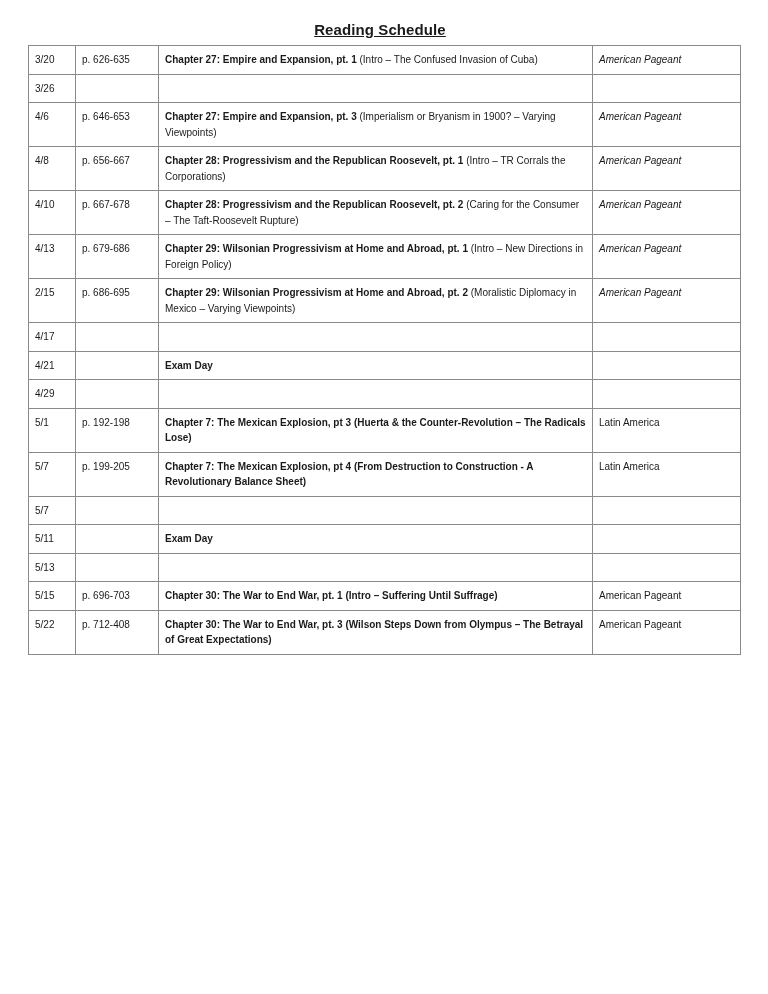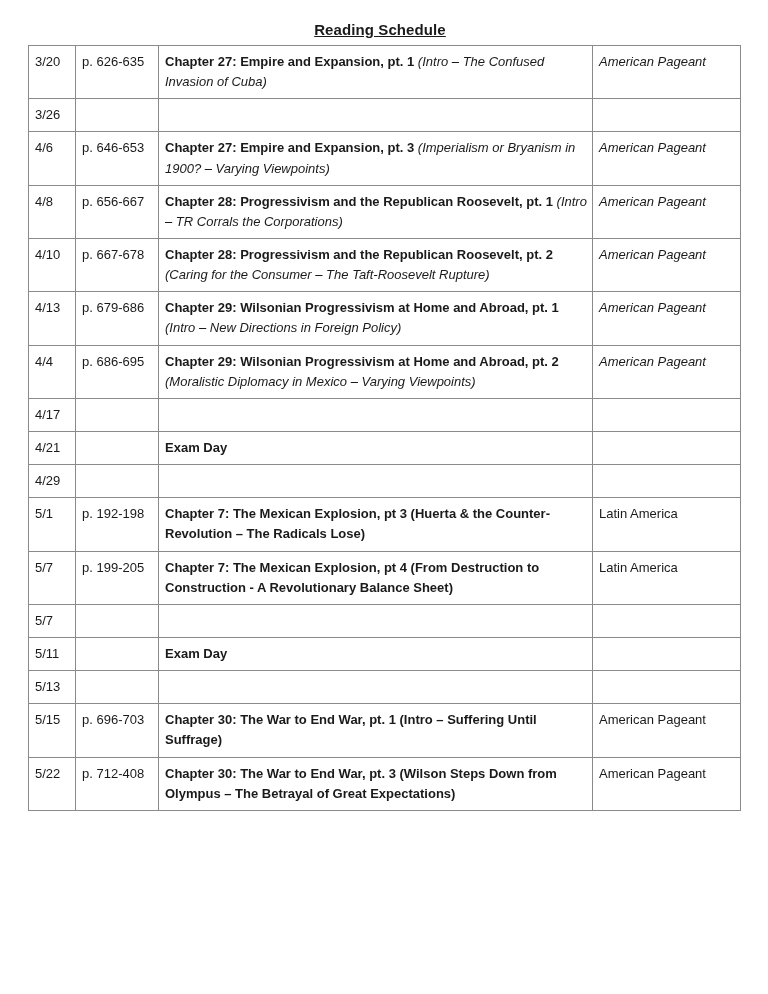--- a/index.html
+++ b/index.html
@@ -34,21 +34,21 @@
     padding: 22px 8px 8px 0;
     line-height: 1;
     color: #1a1a1a;
   }
 
   table.schedule {
     border-collapse: collapse;
     table-layout: fixed;
     width: 712px;
     margin: 0 0 0 28px;
-    font-size: 13px;
+    font-size: 10px;
   }
 
   table.schedule td {
     border: 1px solid #8a8a8a;
     padding: 6px 5px 6px 6px;
     vertical-align: top;
     line-height: 1.55;
     word-wrap: break-word;
     overflow-wrap: break-word;
   }
@@ -68,21 +68,21 @@
   td.pages-low {
     vertical-align: bottom;
   }
 
   
   .src-italic { font-style: italic; }
   .src-plain  { font-style: normal; }
 
   
   .t-bold { font-weight: bold; }
-  .t-reg  { font-weight: normal; font-style: italic; }
+  .t-reg  { font-weight: normal; }
 
   
   td.empty::after { content: "\00a0"; }
 </style>
 </head>
 <body>
 
 <div class="page">
 
   <h1 class="doc-title">Reading Schedule</h1>
@@ -125,21 +125,21 @@
           <td class="topic"><span class="t-bold">Chapter 28:  Progressivism and the Republican Roosevelt, pt. 2 </span><span class="t-reg">(Caring for the Consumer – The Taft-Roosevelt Rupture)</span></td>
           <td class="src src-italic">American Pageant</td>
         </tr>
         <tr>
           <td class="date">4/13</td>
           <td class="pages">p. 679-686</td>
           <td class="topic"><span class="t-bold">Chapter 29:  Wilsonian Progressivism at Home and Abroad, pt. 1 </span><span class="t-reg">(Intro – New Directions in Foreign Policy)</span></td>
           <td class="src src-italic">American Pageant</td>
         </tr>
         <tr>
-          <td class="date">4/4</td>
+          <td class="date">2/15</td>
           <td class="pages">p. 686-695</td>
           <td class="topic"><span class="t-bold">Chapter 29:  Wilsonian Progressivism at Home and Abroad, pt. 2 </span><span class="t-reg">(Moralistic Diplomacy in Mexico – Varying Viewpoints)</span></td>
           <td class="src src-italic">American Pageant</td>
         </tr>
         <tr>
           <td class="date">4/17</td>
           <td class="pages empty"></td>
           <td class="topic empty"><span class="t-bold"></span><span class="t-reg"></span></td>
           <td class="src src-italic empty"></td>
         </tr>

